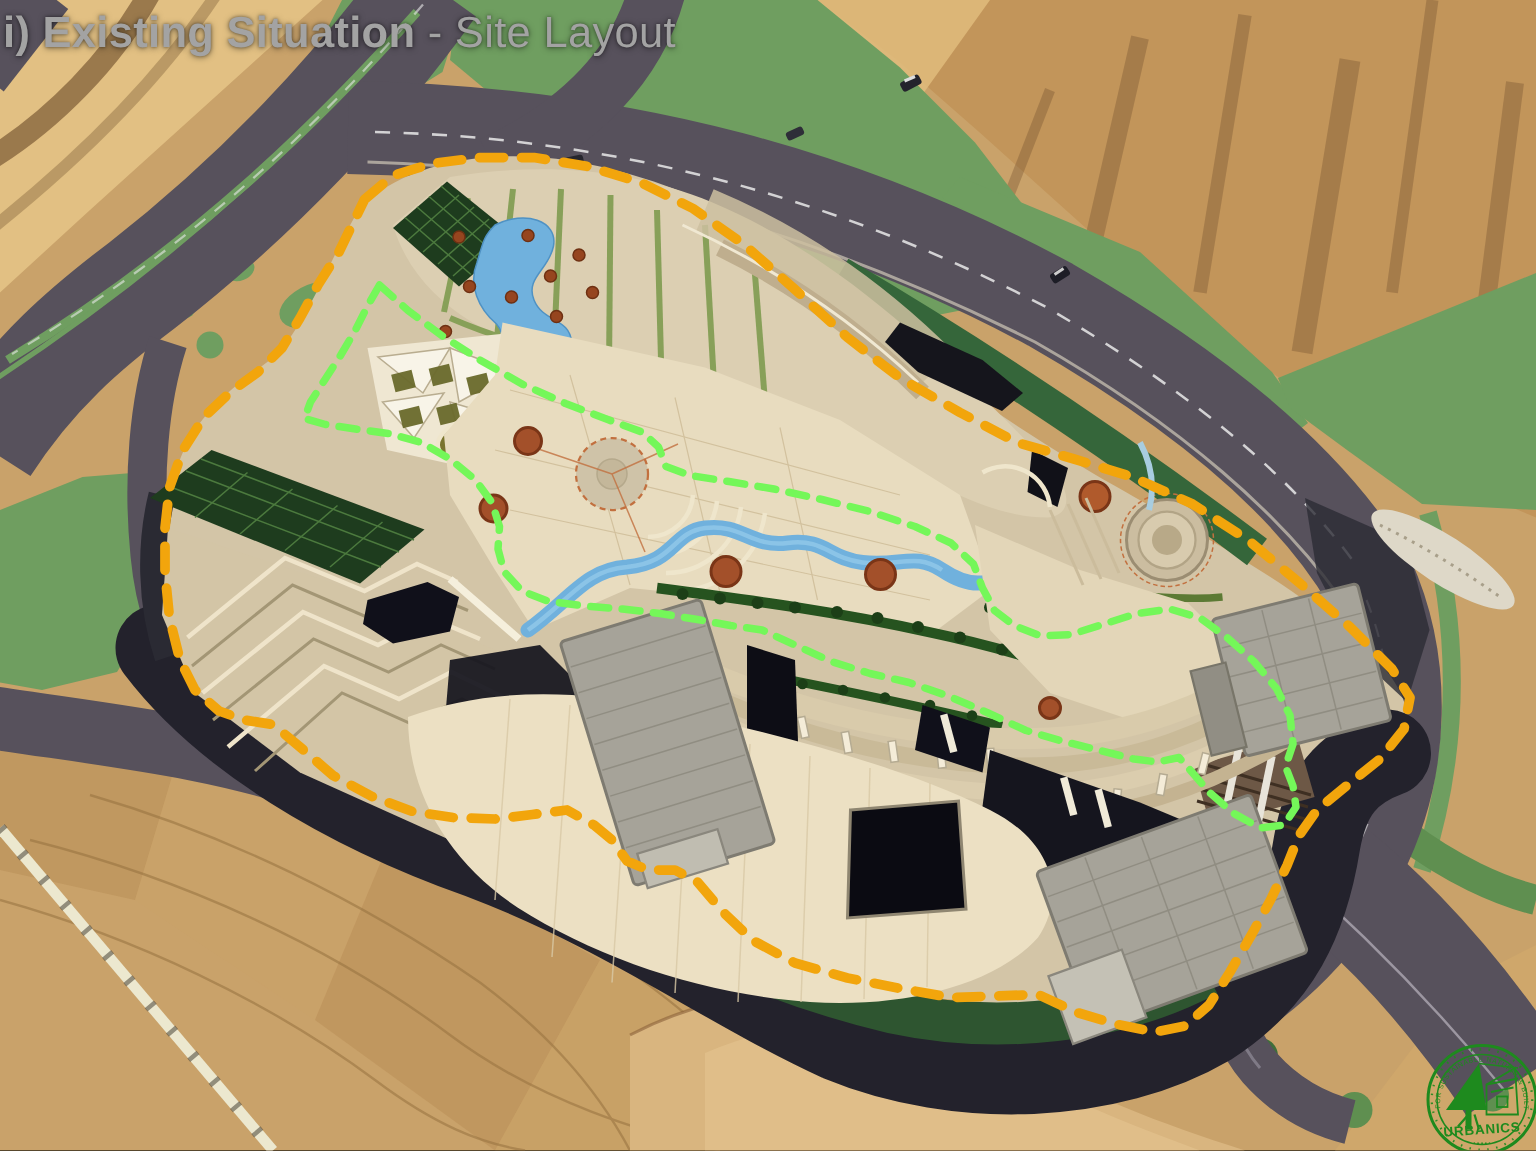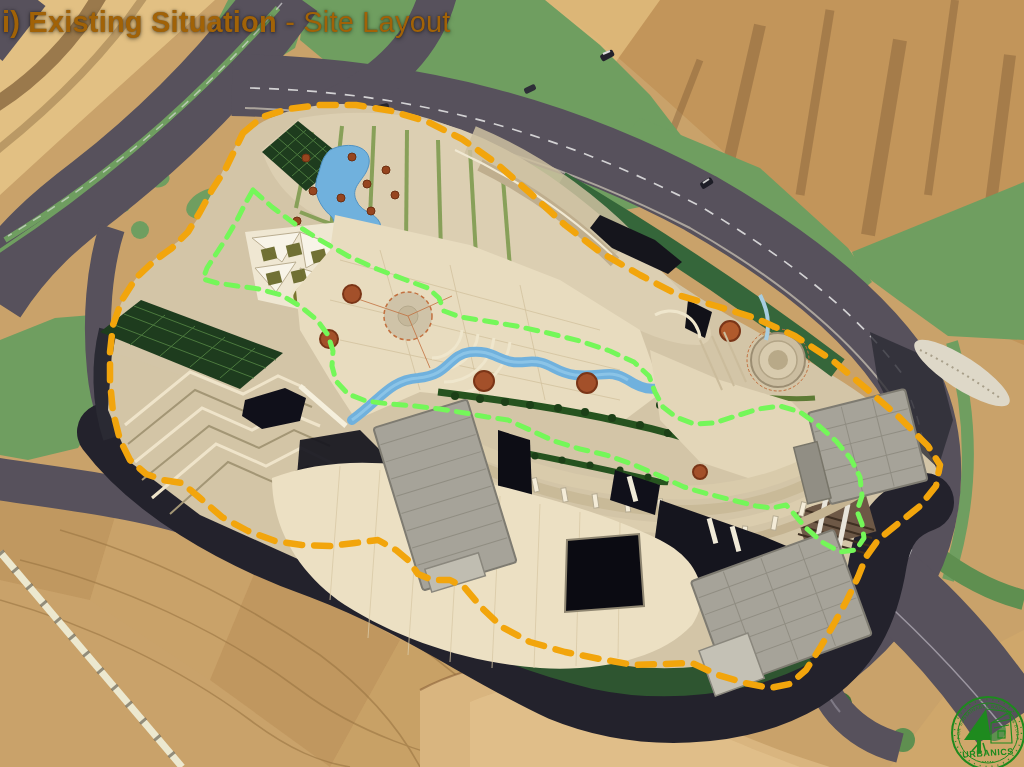--- a/index.html
+++ b/index.html
@@ -1,19 +1,19 @@
 <!DOCTYPE html>
 <html><head>
 <meta charset="utf-8">
 <style>
   html,body{margin:0;padding:0;background:#000;}
   #stage{position:relative;width:1024px;height:767px;overflow:hidden;
          font-family:"Liberation Sans",sans-serif;}
   #stage svg{position:absolute;inset:0;display:block;}
-  #slide-title{position:absolute;top:6px;left:2px;color:#a16207;font-size:29px;
+  #slide-title{position:absolute;top:6px;left:2px;color:#a3a3a3;font-size:29px;
                letter-spacing:.2px;white-space:nowrap;
                text-shadow:0 1px 4px rgba(0,0,0,.5),0 0 2px rgba(0,0,0,.35);}
   #slide-title .b{font-weight:bold;}
   #slide-title .r{font-weight:normal;}
 </style>
 </head>
 <body>
 
 <div id="stage">
 <svg viewBox="0 0 1024 767" width="1024" height="767">

